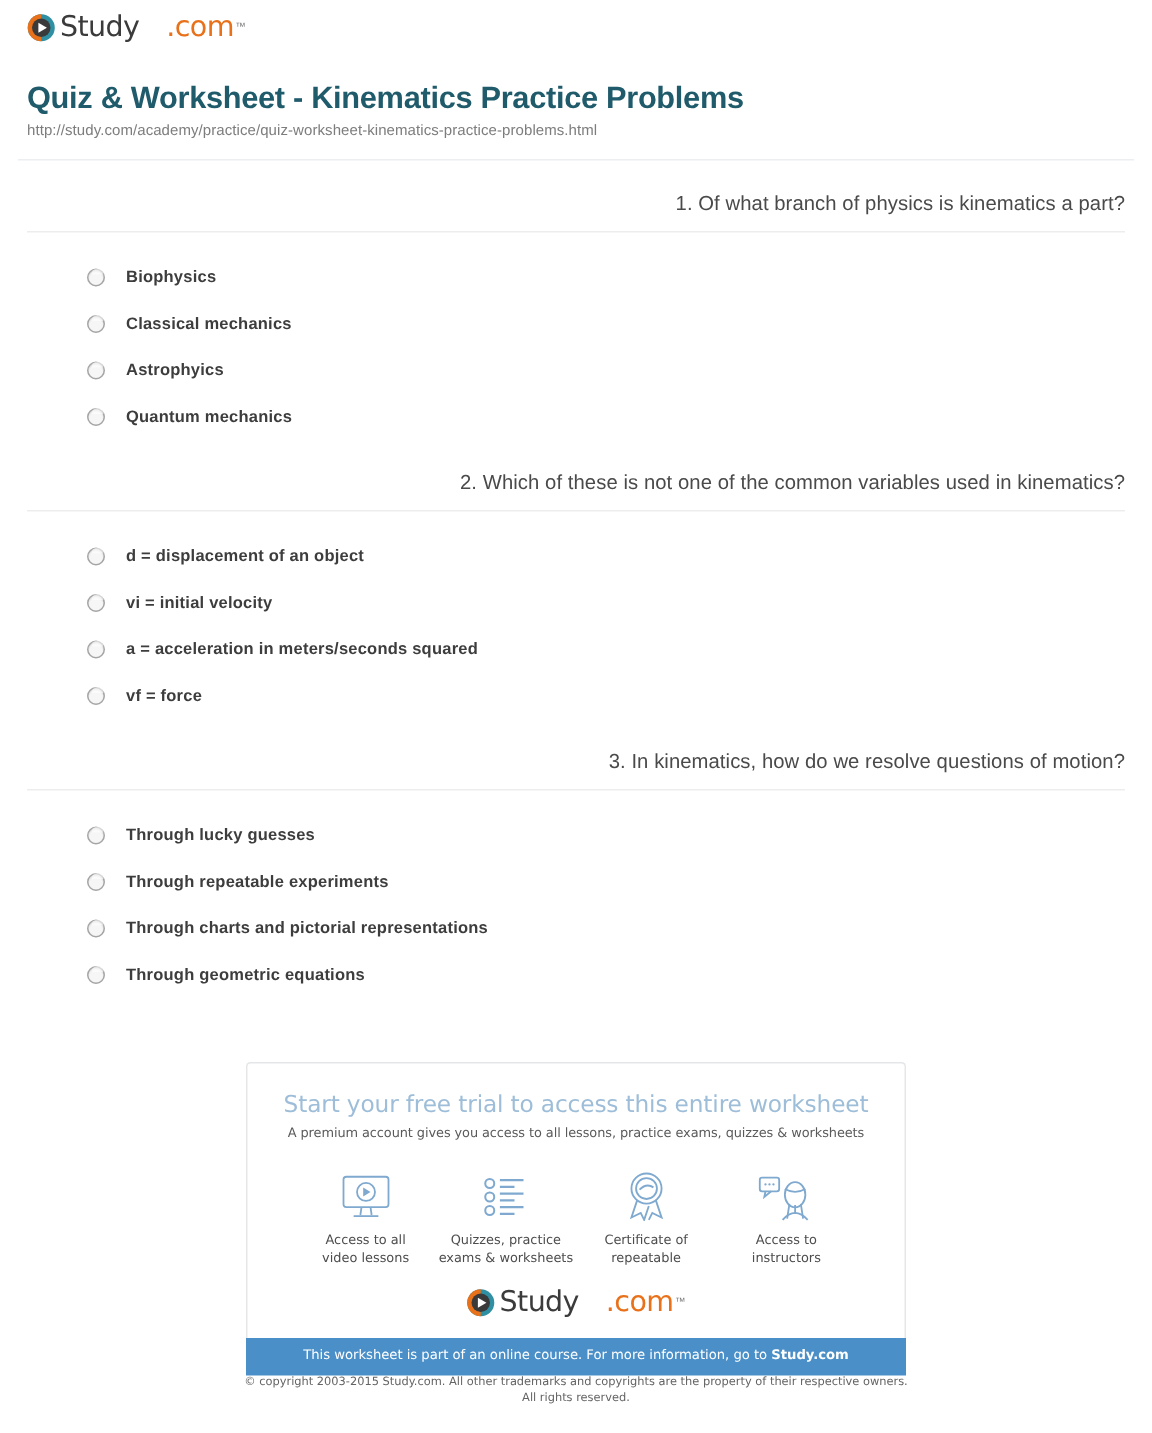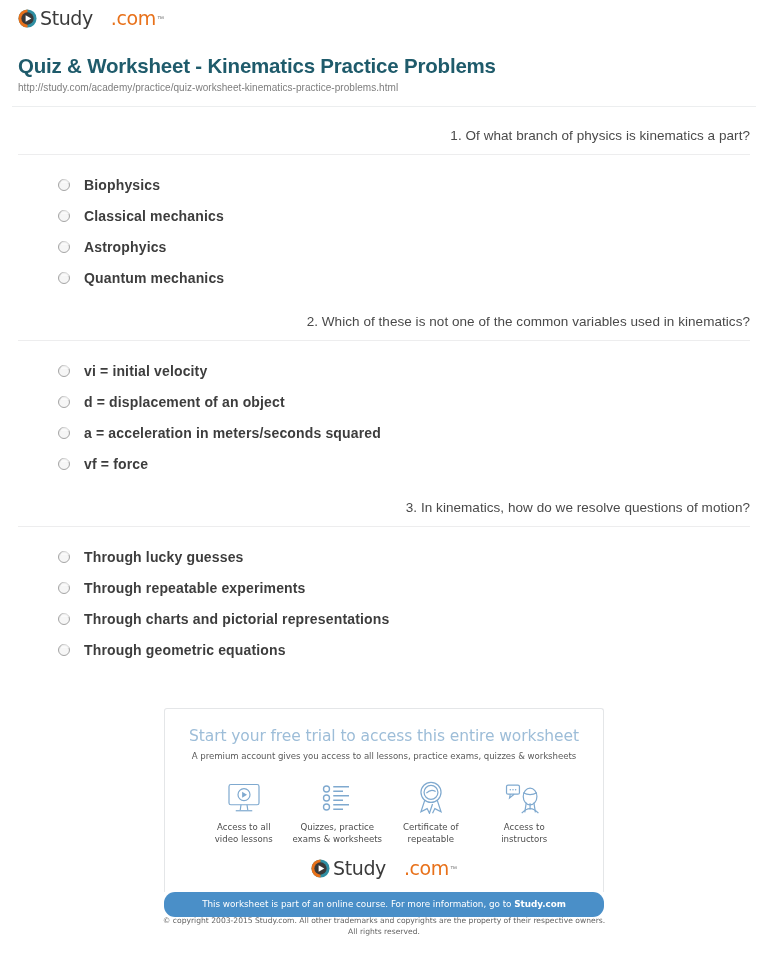--- a/index.html
+++ b/index.html
@@ -125,21 +125,21 @@
   .radio::after {
     content: "";
     position: absolute;
     left: 2px; top: -1px;
     width: 8px; height: 4px;
     background: #ffffff;
     border-radius: 50% 50% 0 0 / 100% 100% 0 0;
     opacity: .55;
   }
   .option-label {
-    font-size: 14px;
+    font-size: 11px;
     font-weight: bold;
     color: #3d3d3d;
     letter-spacing: 0.15px;
   }
 
   
   .promo-wrap {
     position: absolute;
     left: 164px;
     top: 708px;
@@ -197,21 +197,20 @@
     justify-content: center;
   }
   .promo-footer {
     background: #4a8fc8;
     color: #ffffff;
     font-size: 8.8px;
     font-family: "DejaVu Sans", sans-serif;
     text-align: center;
     padding: 7px 0 8px 0;
     letter-spacing: -0.02px;
-    border-radius: 11px;
   }
   .promo-footer b { font-weight: bold; }
 
   .copyright {
     position: absolute;
     left: 0;
     top: 916px;
     width: 768px;
     text-align: center;
     font-size: 7.6px;
@@ -270,25 +269,25 @@
         </li>
       </ul>
     </div>
 
     <div class="question-block">
       <p class="question-text">2. Which of these is not one of the common variables used in kinematics?</p>
       <hr class="q-rule">
       <ul class="options">
         <li class="option">
           <span class="radio"></span>
+          <span class="option-label">d = displacement of an object</span>
+        </li>
+        <li class="option">
+          <span class="radio"></span>
           <span class="option-label">vi = initial velocity</span>
-        </li>
-        <li class="option">
-          <span class="radio"></span>
-          <span class="option-label">d = displacement of an object</span>
         </li>
         <li class="option">
           <span class="radio"></span>
           <span class="option-label">a = acceleration in meters/seconds squared</span>
         </li>
         <li class="option">
           <span class="radio"></span>
           <span class="option-label">vf = force</span>
         </li>
       </ul>

